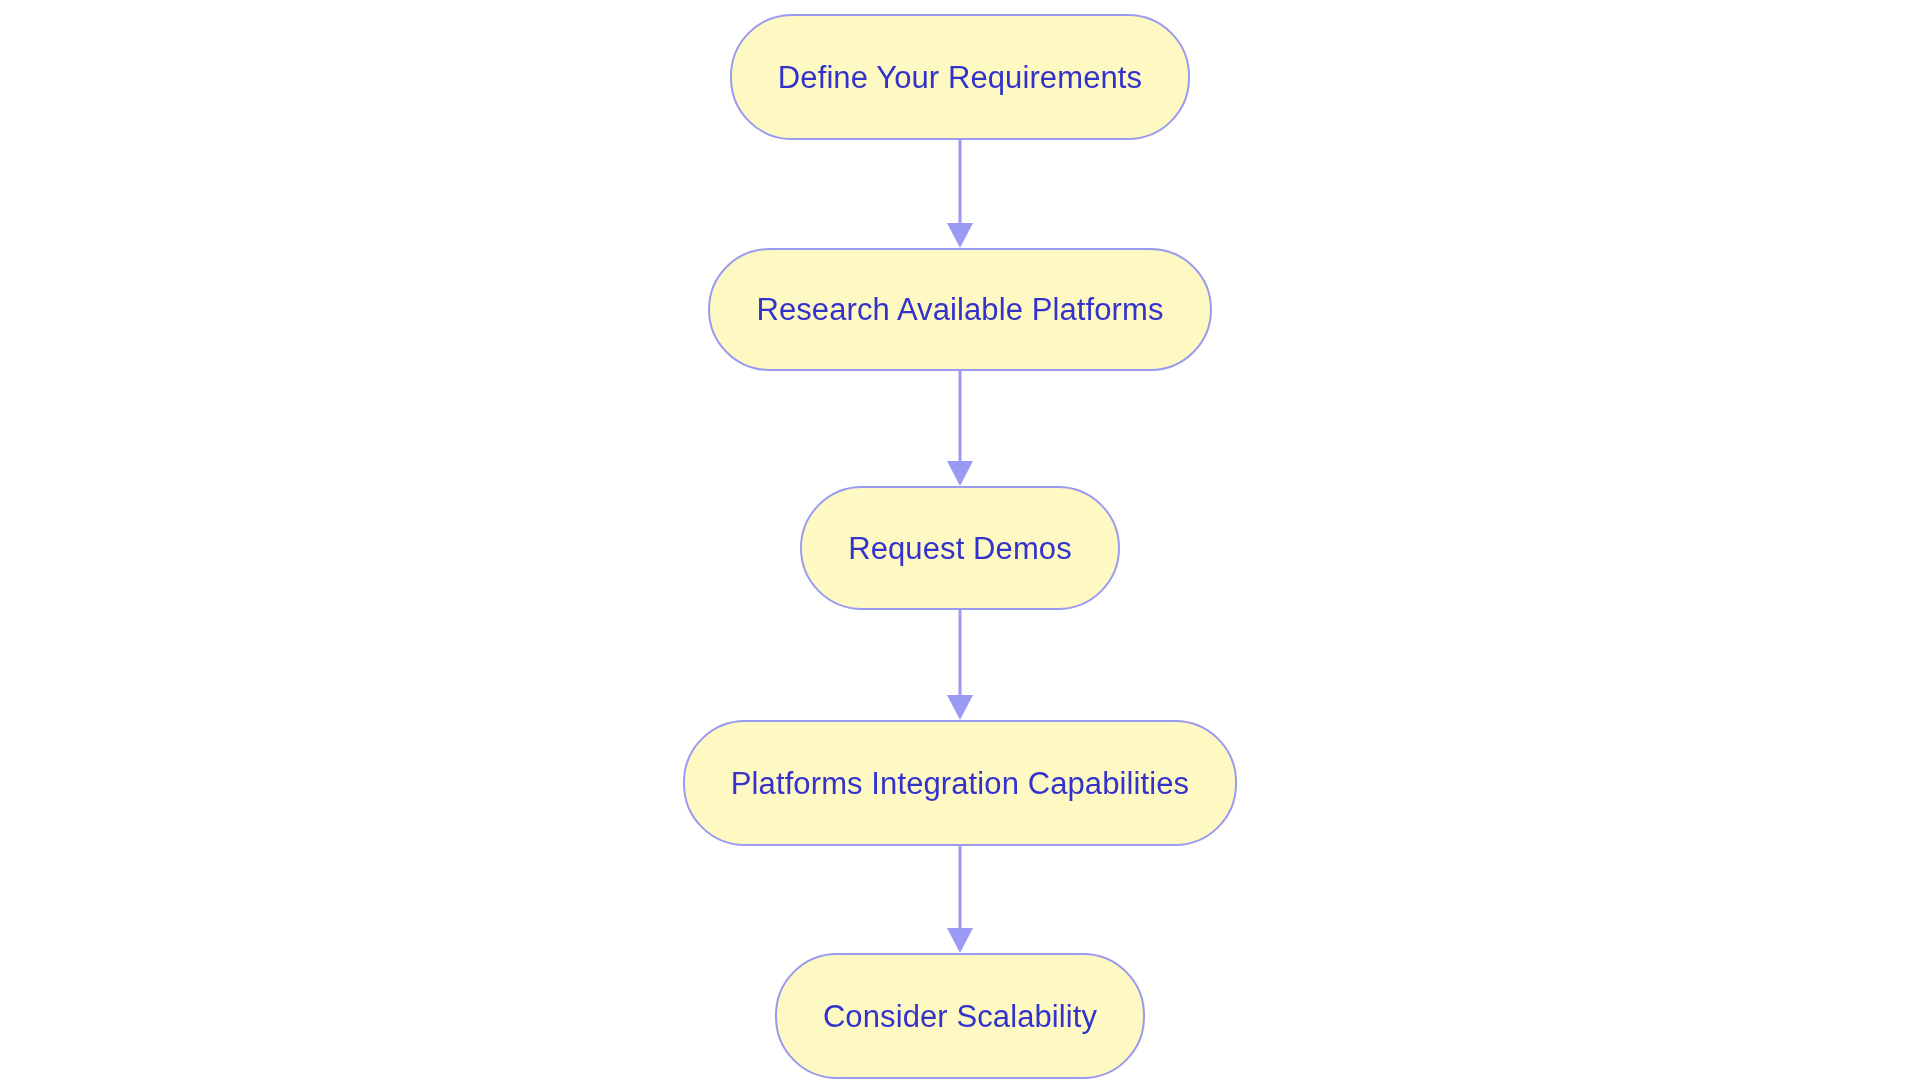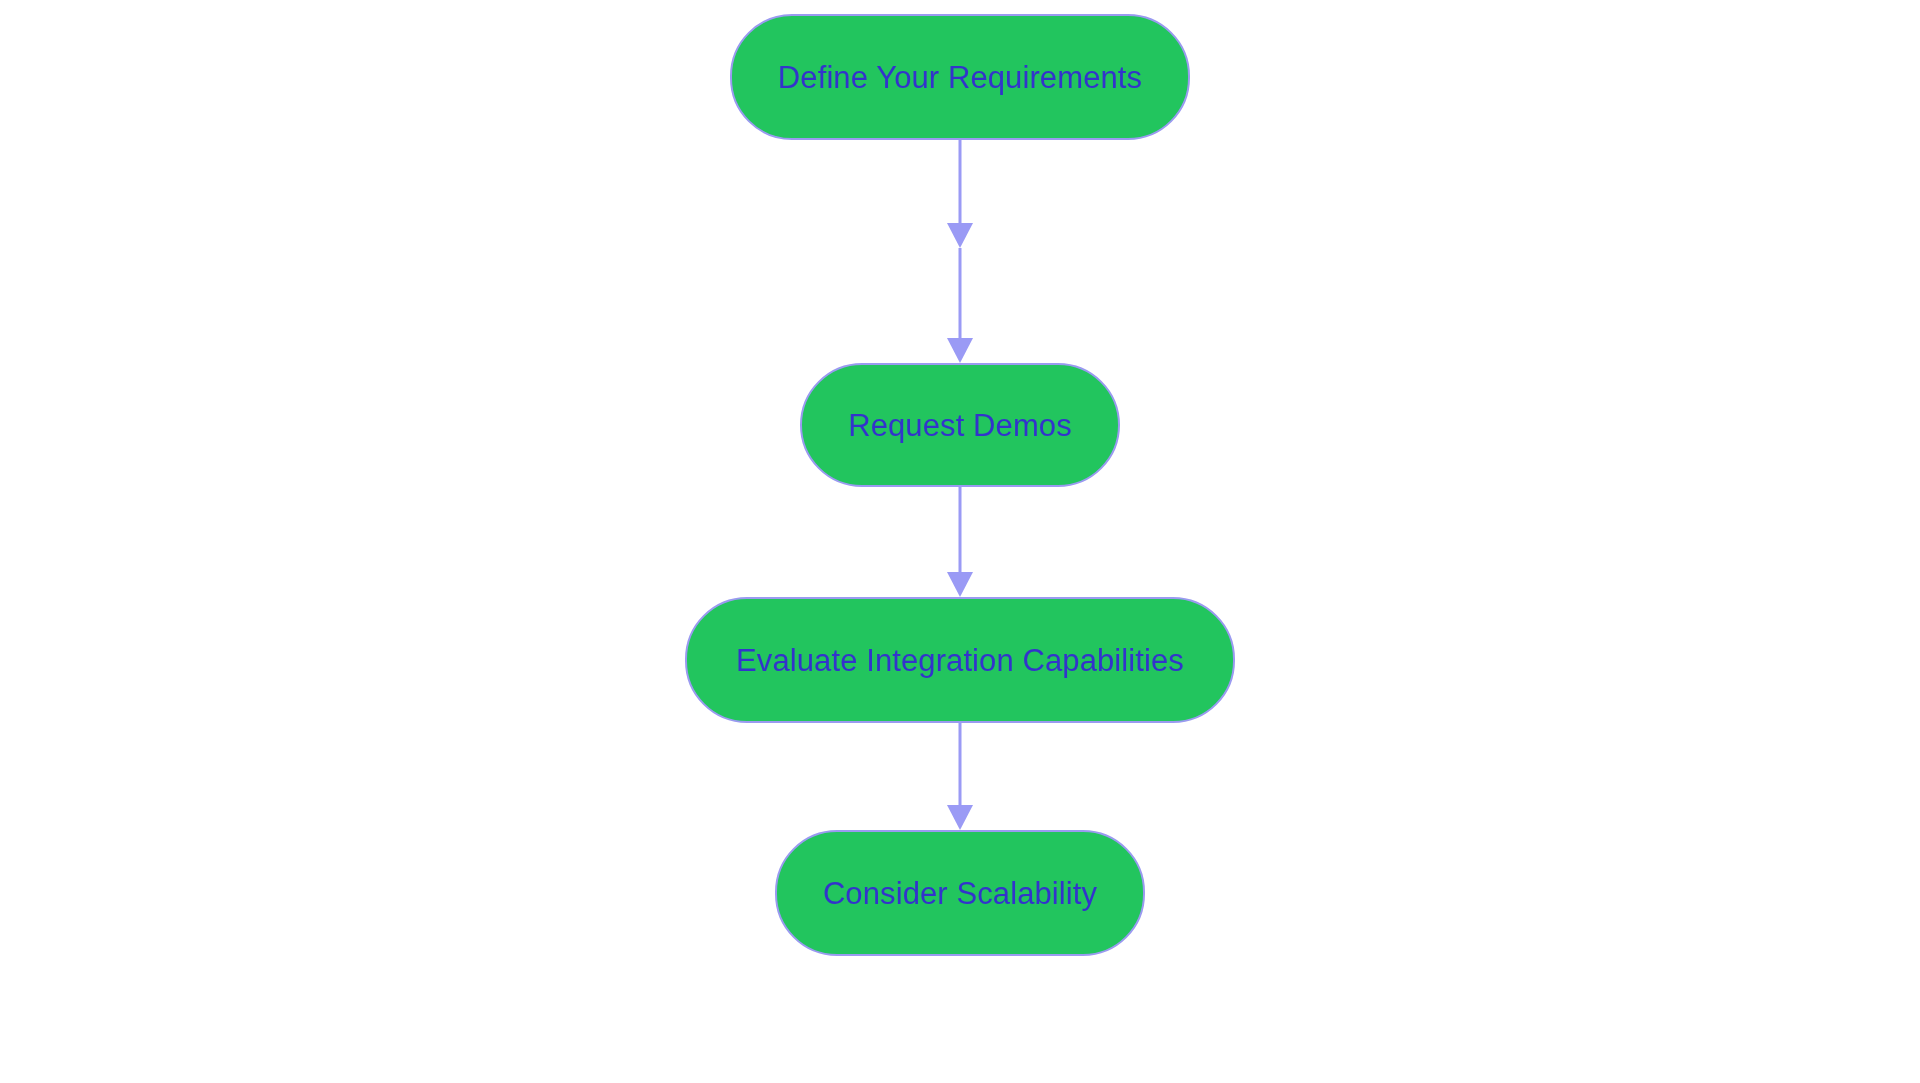--- a/index.html
+++ b/index.html
@@ -30,21 +30,21 @@
     display: flex;
     flex-direction: column;
     align-items: center;
   }
 
   .node {
     box-sizing: border-box;
     display: flex;
     align-items: center;
     justify-content: center;
-    background: #22c55e;
+    background: #fef9c3;
     border: 2px solid #9a9af0;
     border-radius: 62px;
     color: #3333cc;
     font-size: 31px;
     font-weight: 400;
     letter-spacing: 0.1px;
     white-space: nowrap;
     padding: 0 46px;
   }
 
@@ -105,37 +105,40 @@
 
     <div class="node node-0">
       <span class="node-label">Define Your Requirements</span>
     </div>
 
     <div class="connector conn-0">
       <span class="line"></span>
       <span class="arrow-head"></span>
     </div>
 
+    <div class="node node-1">
+      <span class="node-label">Research Available Platforms</span>
+    </div>
 
     <div class="connector conn-1">
       <span class="line"></span>
       <span class="arrow-head"></span>
     </div>
 
     <div class="node node-2">
       <span class="node-label">Request Demos</span>
     </div>
 
     <div class="connector conn-2">
       <span class="line"></span>
       <span class="arrow-head"></span>
     </div>
 
     <div class="node node-3">
-      <span class="node-label">Evaluate Integration Capabilities</span>
+      <span class="node-label">Platforms Integration Capabilities</span>
     </div>
 
     <div class="connector conn-3">
       <span class="line"></span>
       <span class="arrow-head"></span>
     </div>
 
     <div class="node node-4">
       <span class="node-label">Consider Scalability</span>
     </div>

